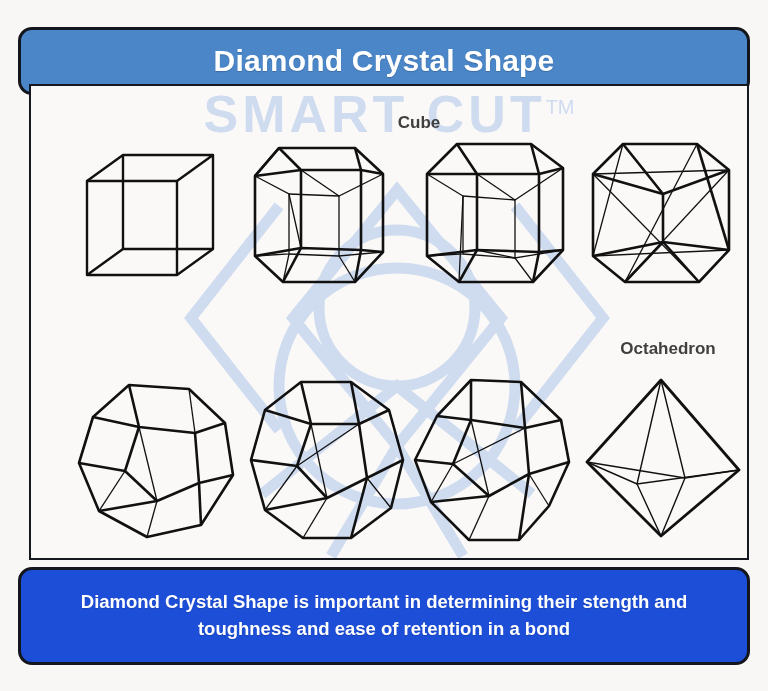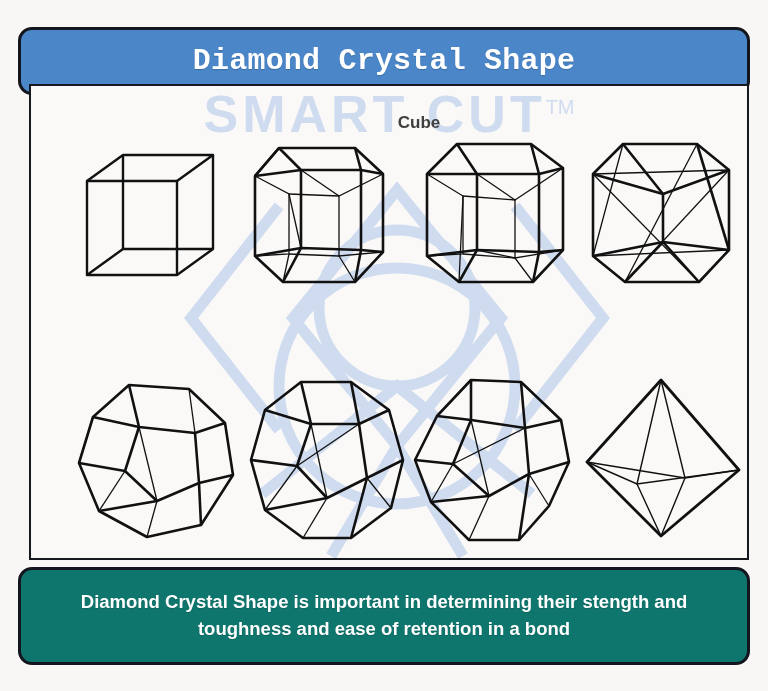--- a/index.html
+++ b/index.html
@@ -22,21 +22,20 @@
     top: 27px;
     width: 732px;
     height: 68px;
     box-sizing: border-box;
     background: #4a86c8;
     border: 3px solid #13161c;
     border-radius: 14px;
     display: flex;
     align-items: center;
     justify-content: center;
-    font-family: Liberation Mono, monospace;
   }
   .header-title {
     color: #ffffff;
     font-size: 30px;
     font-weight: bold;
     letter-spacing: 0.2px;
     line-height: 1;
     text-shadow: 0 1px 1px rgba(0,0,0,0.18);
   }
 
@@ -106,21 +105,21 @@
   }
 
   
   .footer-bar {
     position: absolute;
     left: 18px;
     top: 567px;
     width: 732px;
     height: 98px;
     box-sizing: border-box;
-    background: #0f766e;
+    background: #1d4ed8;
     border: 3px solid #13161c;
     border-radius: 14px;
     display: flex;
     align-items: center;
     justify-content: center;
     padding: 0 22px;
   }
   .footer-text {
     color: #ffffff;
     font-size: 18.5px;
@@ -241,20 +240,21 @@
           <path d="M44 10 L14 122"></path>
           <path d="M118 10 L46 148"></path>
           <path d="M14 40 L120 148"></path>
           <path d="M150 36 L46 148"></path>
           <path d="M14 40 L150 36"></path>
           <path d="M14 122 L150 116"></path>
         </g>
       </svg>
     </div>
 
+    <div class="row-label" style="left:557px; top:254px; width:160px;">Octahedron</div>
 
     <div class="shape-cell" style="left:42px; top:293px; width:168px; height:166px;">
       <svg viewBox="0 0 168 166">
         <g fill="none" stroke="#111111" stroke-width="2.6" stroke-linejoin="round">
           <path d="M56 6 L116 10 L152 44 L160 96 L128 146 L74 158 L26 132 L6 84 L20 38 Z"></path>
           <path d="M56 6 L66 48 L122 54 L152 44"></path>
           <path d="M20 38 L66 48"></path>
           <path d="M66 48 L52 92 L84 122 L126 104 L122 54"></path>
           <path d="M6 84 L52 92"></path>
           <path d="M26 132 L84 122"></path>

